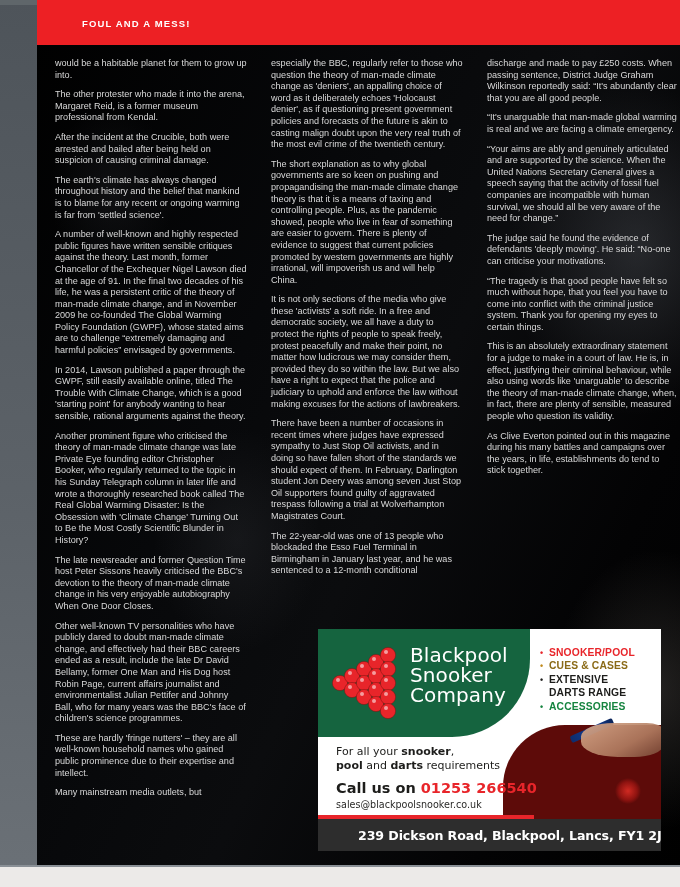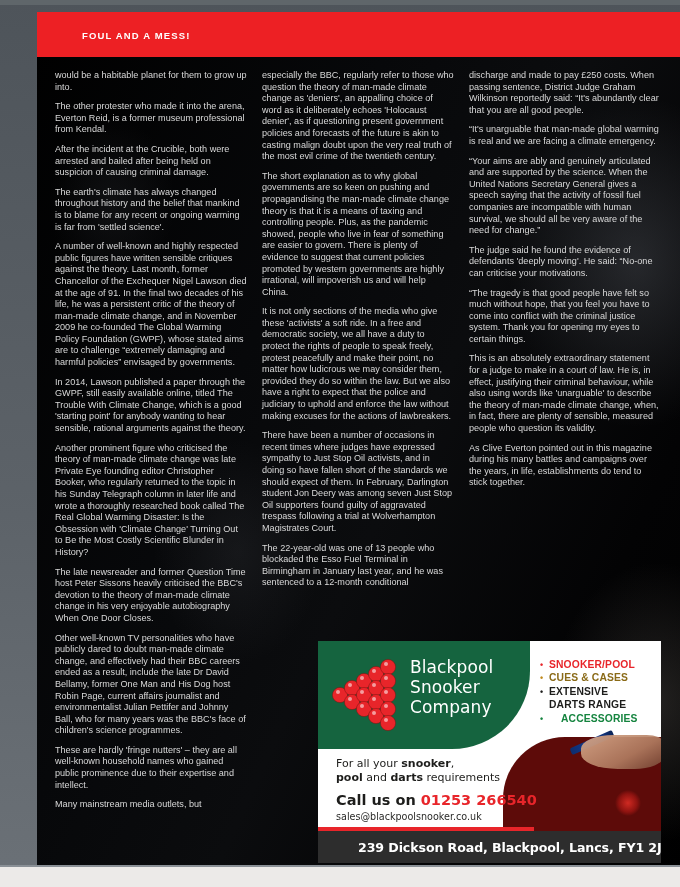--- a/index.html
+++ b/index.html
@@ -42,21 +42,21 @@
   #bottom-strip::before{
     content:"";
     position:absolute; left:0; right:0; top:0; height:2px;
     background:#8a9096;
   }
 
   
   #page {
     position: absolute;
     left: 37px;
-    top: 12px;
+    top: 0;
     width: 643px;
     height: 875px;
     background: #000000;
     overflow: hidden;
   }
 
   
   #page-photo {
     position: absolute;
     inset: 0;
@@ -91,21 +91,21 @@
   }
 
   
   #columns {
     position: absolute;
     left: 18px;
     top: 58px;
     width: 606px;
     height: 790px;
     display: flex;
-    gap: 15px;
+    gap: 24px;
   }
   .col {
     width: 192px;
     flex: 0 0 192px;
   }
   .col p {
     color: #d9d9d9;
     font-size: 9.1px;
     line-height: 11.6px;
     margin-bottom: 8px;
@@ -140,21 +140,21 @@
     top: 13px;
     width: 72px;
     height: 82px;
   }
 
   #ad-brand {
     position: absolute;
     left: 92px;
     top: 16px;
     color: #ffffff;
-    font-size: 17px;
+    font-size: 20px;
     line-height: 20px;
     font-weight: 400;
     letter-spacing: .1px;
     font-family: "DejaVu Sans", sans-serif;
   }
 
   
   #ad-bullets {
     position: absolute;
     left: 222px;
@@ -299,21 +299,21 @@
 
     <div id="page-photo"></div>
 
     <div id="banner">
       <div id="banner-title">FOUL AND A MESS!</div>
     </div>
 
     <div id="columns">
       <div class="col" id="col1">
           <p>would be a habitable planet for them to grow up into.</p>
-          <p>The other protester who made it into the arena, Everton Reid, is a former museum professional from Kendal.</p>
+          <p>The other protester who made it into the arena, Margaret Reid, is a former museum professional from Kendal.</p>
           <p>After the incident at the Crucible, both were arrested and bailed after being held on suspicion of causing criminal damage.</p>
           <p>The earth's climate has always changed throughout history and the belief that mankind is to blame for any recent or ongoing warming is far from 'settled science'.</p>
           <p>A number of well-known and highly respected public figures have written sensible critiques against the theory. Last month, former Chancellor of the Exchequer Nigel Lawson died at the age of 91. In the final two decades of his life, he was a persistent critic of the theory of man-made climate change, and in November 2009 he co-founded The Global Warming Policy Foundation (GWPF), whose stated aims are to challenge “extremely damaging and harmful policies” envisaged by governments.</p>
           <p>In 2014, Lawson published a paper through the GWPF, still easily available online, titled The Trouble With Climate Change, which is a good 'starting point' for anybody wanting to hear sensible, rational arguments against the theory.</p>
           <p>Another prominent figure who criticised the theory of man-made climate change was late Private Eye founding editor Christopher Booker, who regularly returned to the topic in his Sunday Telegraph column in later life and wrote a thoroughly researched book called The Real Global Warming Disaster: Is the Obsession with 'Climate Change' Turning Out to Be the Most Costly Scientific Blunder in History?</p>
           <p>The late newsreader and former Question Time host Peter Sissons heavily criticised the BBC's devotion to the theory of man-made climate change in his very enjoyable autobiography When One Door Closes.</p>
           <p>Other well-known TV personalities who have publicly dared to doubt man-made climate change, and effectively had their BBC careers ended as a result, include the late Dr David Bellamy, former One Man and His Dog host Robin Page, current affairs journalist and environmentalist Julian Pettifer and Johnny Ball, who for many years was the BBC's face of children's science programmes.</p>
           <p>These are hardly 'fringe nutters' – they are all well-known household names who gained public prominence due to their expertise and intellect.</p>
           <p>Many mainstream media outlets, but</p>
         </div>
@@ -394,21 +394,21 @@
           <div class="ad-bullet">
             <span class="dot" style="color: rgb(29, 29, 27);">•</span>
             <span style="color: rgb(29, 29, 27);">EXTENSIVE</span>
           </div>
           <div class="ad-bullet">
             <span class="dot" style="color: transparent;">&nbsp;</span>
             <span style="color: rgb(29, 29, 27);">DARTS RANGE</span>
           </div>
           <div class="ad-bullet">
             <span class="dot" style="color: rgb(21, 132, 63);">•</span>
-            <span style="color: rgb(21, 132, 63); margin-left: 12px;">ACCESSORIES</span>
+            <span style="color: rgb(21, 132, 63);">ACCESSORIES</span>
           </div>
         </div>
 
       <div id="ad-photo">
         <div id="ad-photo-cue"></div>
         <div id="ad-photo-hand"></div>
       </div>
 
       <div id="ad-info">
         <div class="ad-line" id="ad-tag1">

